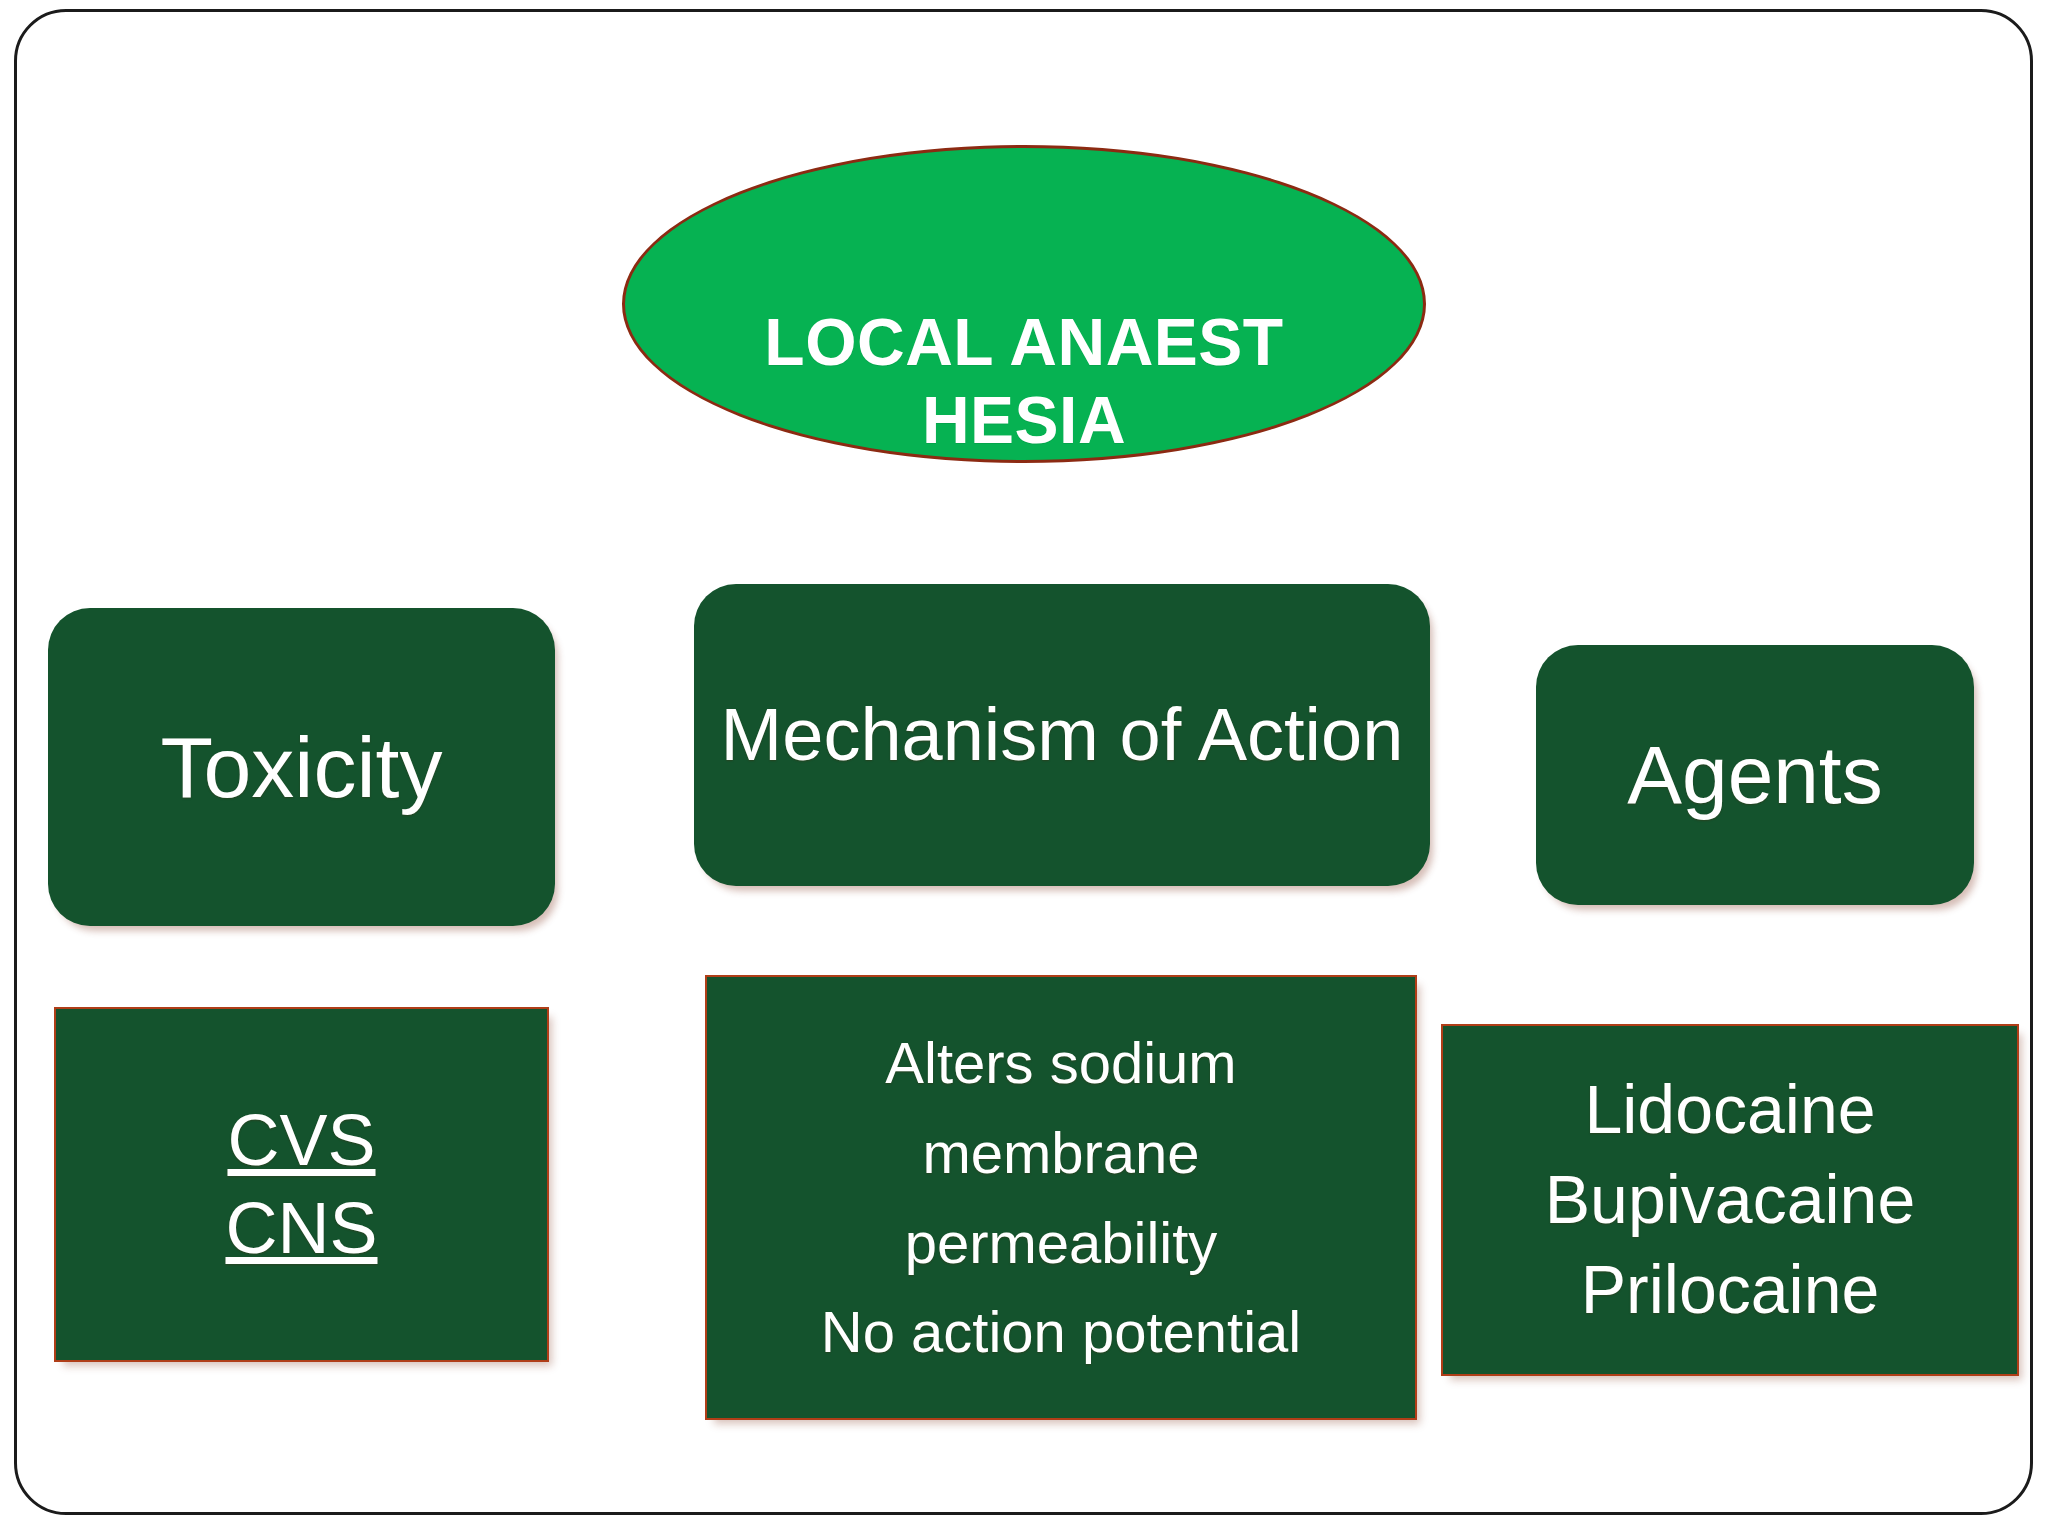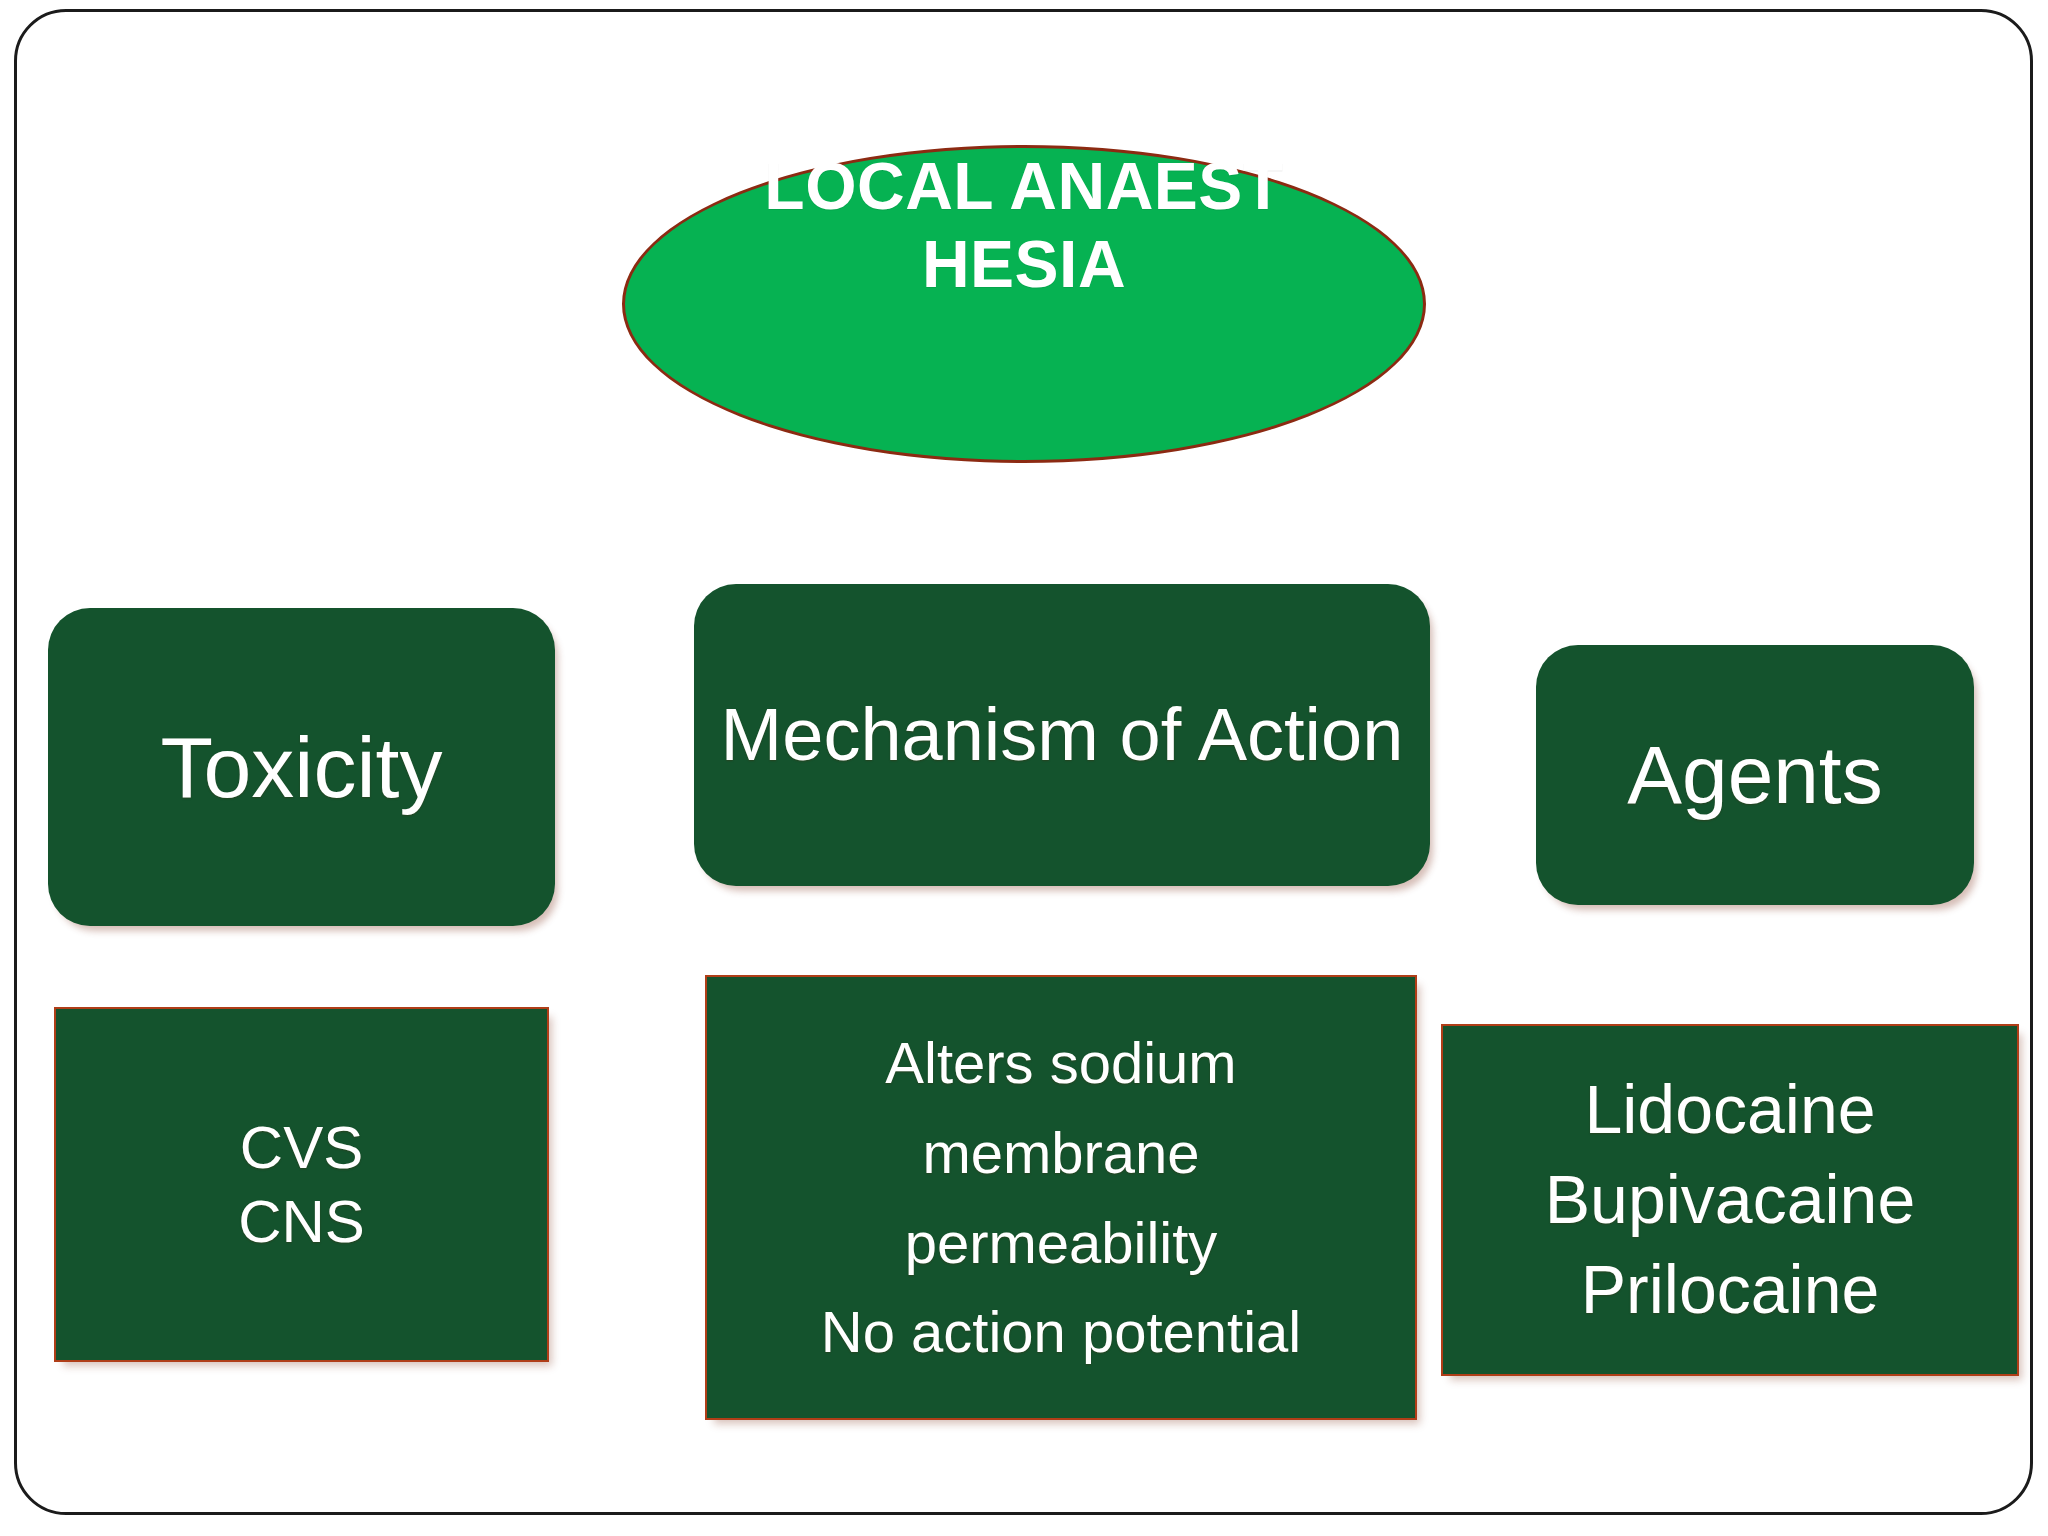--- a/index.html
+++ b/index.html
@@ -40,21 +40,21 @@
     position: absolute;
     left: 622px;
     top: 145px;
     width: 804px;
     height: 318px;
     box-sizing: border-box;
     background: #06B252;
     border: 3px solid #8C2A12;
     border-radius: 50% / 50%;
     display: flex;
-    align-items: flex-start;
+    align-items: flex-end;
     justify-content: center;
     text-align: center;
   }
   .root-node .root-label {
     color: #ffffff;
     font-weight: bold;
     font-size: 66px;
     line-height: 1.18;
     letter-spacing: 0.5px;
     width: 560px;
@@ -96,21 +96,21 @@
   #node-toxicity      { left: 48px;   top: 608px;  width: 507px; height: 318px; }
   #node-toxicity      .node-label { font-size: 86px; line-height: 1.1; }
 
   #node-moa           { left: 694px;  top: 584px;  width: 736px; height: 302px; }
   #node-moa           .node-label { font-size: 74px; line-height: 1.22; }
 
   #node-agents        { left: 1536px; top: 606px;  width: 438px; height: 260px; margin-top: 39px; }
   #node-agents        .node-label { font-size: 82px; line-height: 1.1; }
 
   #node-cvs-cns       { left: 54px;   top: 1007px; width: 495px; height: 355px; }
-  #node-cvs-cns       .node-label { font-size: 60px; line-height: 1.22; }
+  #node-cvs-cns       .node-label { font-size: 72px; line-height: 1.22; text-decoration: underline; }
 
   #node-sodium        { left: 705px;  top: 975px;  width: 712px; height: 445px; }
   #node-sodium        .node-label { font-size: 58px; line-height: 1.55; }
 
   #node-agent-list    { left: 1441px; top: 1024px; width: 578px; height: 352px; }
   #node-agent-list    .node-label { font-size: 68px; line-height: 1.32; }
 </style>
 </head>
 <body>
 

